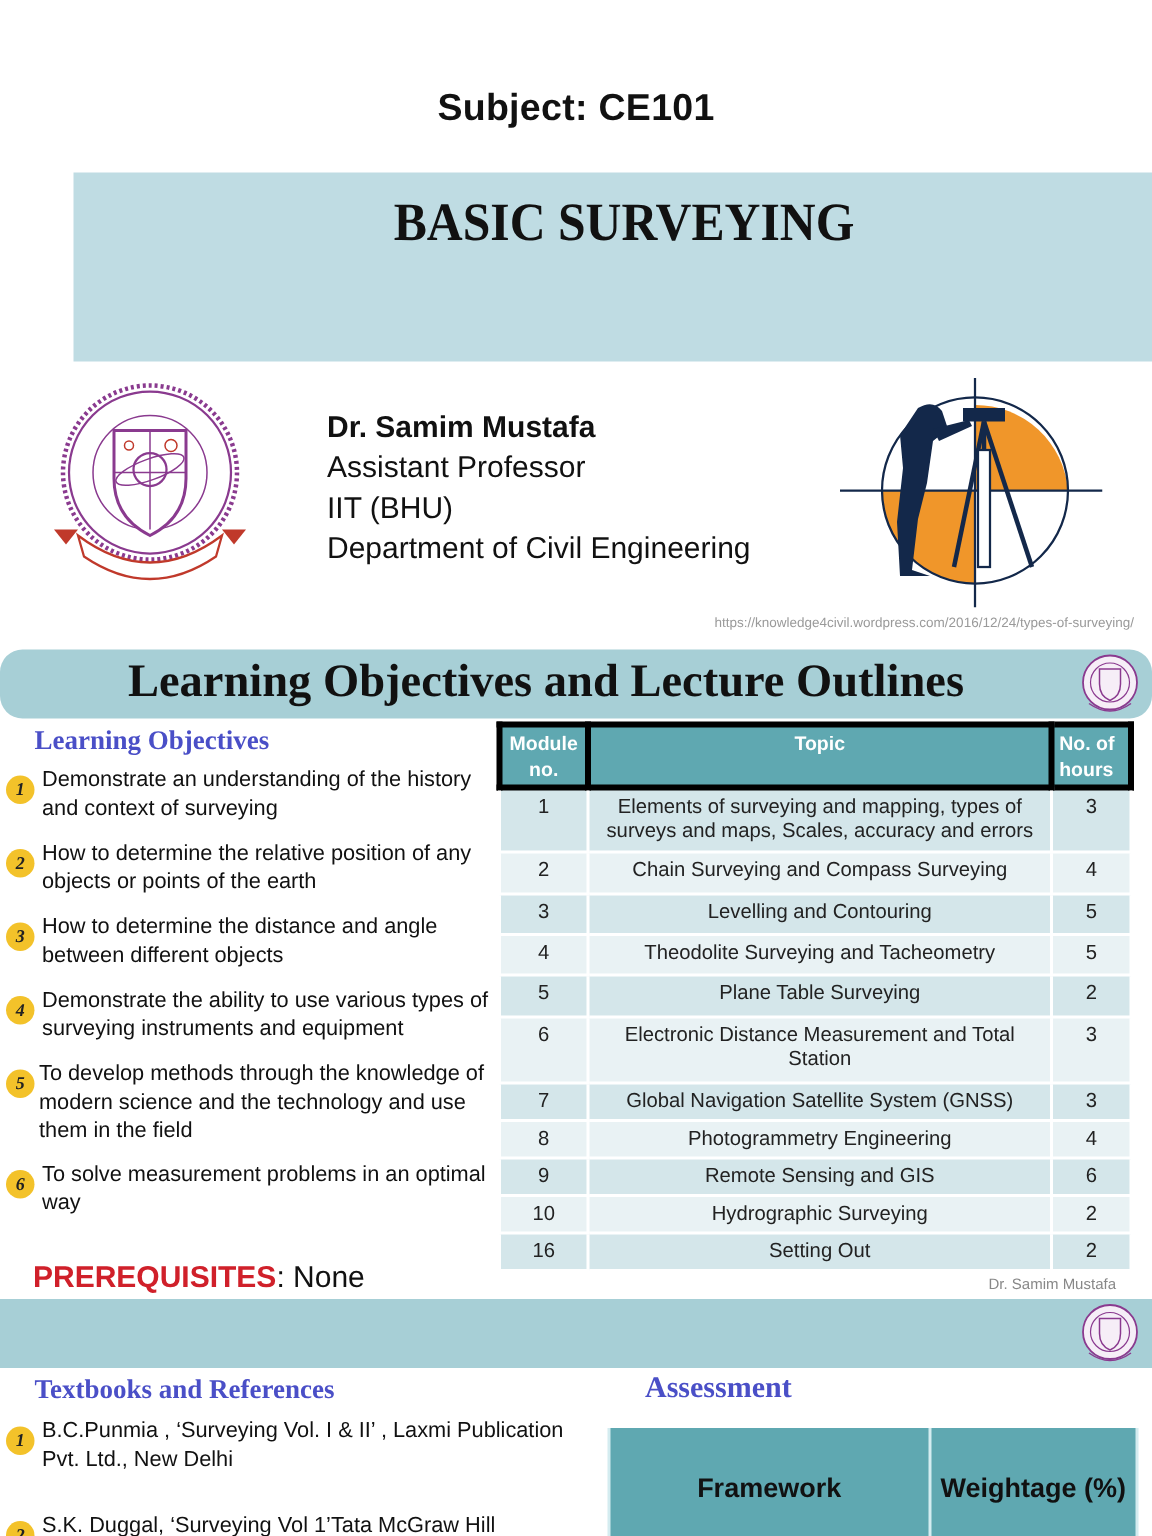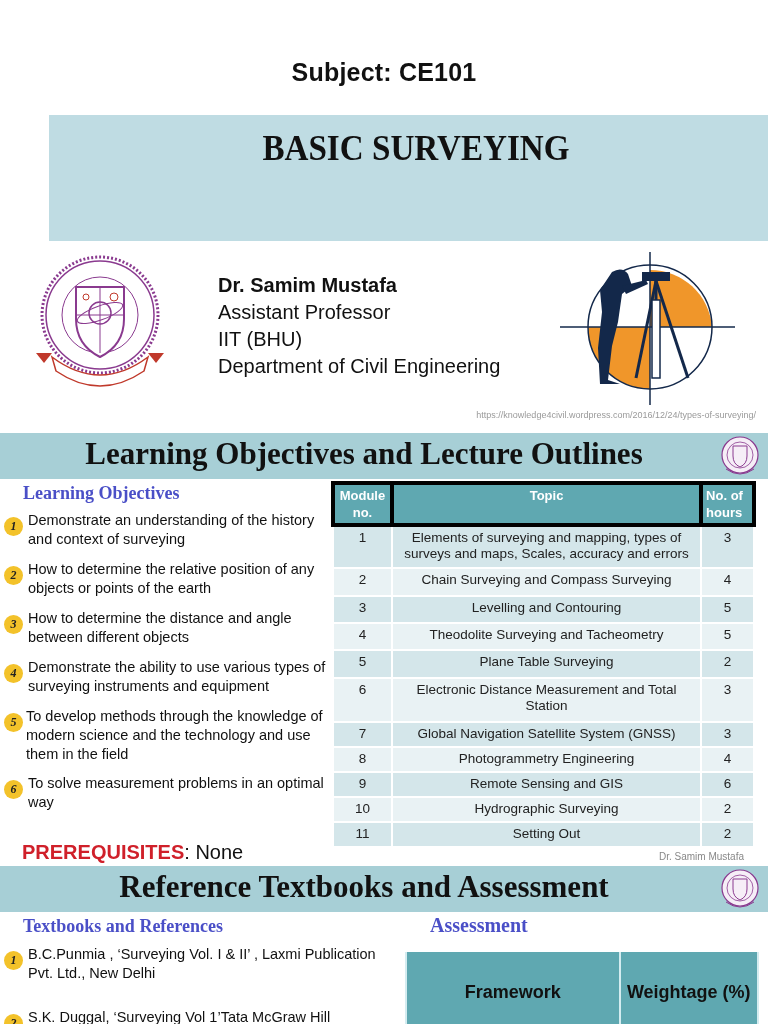--- a/index.html
+++ b/index.html
@@ -91,21 +91,21 @@
     <rect x="82" y="22" width="28" height="9" fill="#13284a"></rect>
     <line x1="96" y1="31" x2="76" y2="128" stroke="#13284a" stroke-width="3"></line>
     <line x1="96" y1="31" x2="128" y2="128" stroke="#13284a" stroke-width="3"></line>
     <line x1="96" y1="31" x2="96" y2="128" stroke="#13284a" stroke-width="3"></line>
     <rect x="92" y="50" width="8" height="78" fill="#fff" stroke="#13284a" stroke-width="1.5"></rect>
   </svg>
 </div>
 
 <div class="source-link">https://knowledge4civil.wordpress.com/2016/12/24/types-of-surveying/</div>
 
-<div class="section-bar" style="top:433px;">
+<div class="section-bar" style="top:433px;border-radius:15px;">
   <div class="bar-title">Learning Objectives and Lecture Outlines</div>
   <svg class="mini-seal" viewBox="0 0 40 42">
     <circle cx="20" cy="20" r="18" fill="#f6eef7" stroke="#8a3a8f" stroke-width="1.2"></circle>
     <circle cx="20" cy="20" r="13" fill="none" stroke="#8a3a8f" stroke-width="0.8"></circle>
     <path d="M13 11 L27 11 L27 21 Q27 29 20 32 Q13 29 13 21 Z" fill="none" stroke="#8a3a8f" stroke-width="1"></path>
     <path d="M6 34 Q20 44 34 34" fill="none" stroke="#8a3a8f" stroke-width="1"></path>
   </svg>
 </div>
 
 <div class="sub-heading" style="left:23px; top:483px;">Learning Objectives</div>
@@ -199,31 +199,30 @@
       <td>9</td>
       <td>Remote Sensing and GIS</td>
       <td>6</td>
     </tr>
     <tr class="even" style="height:25px;">
       <td>10</td>
       <td>Hydrographic Surveying</td>
       <td>2</td>
     </tr>
     <tr class="odd" style="height:25px;">
-      <td>11</td>
+      <td>16</td>
       <td>Setting Out</td>
       <td>2</td>
     </tr>
   </tbody>
 </table>
 
 <div class="footer-note">Dr. Samim Mustafa</div>
 
 <div class="section-bar" style="top:866px;">
-  <div class="bar-title">Reference Textbooks and Assessment</div>
   <svg class="mini-seal" viewBox="0 0 40 42">
     <circle cx="20" cy="20" r="18" fill="#f6eef7" stroke="#8a3a8f" stroke-width="1.2"></circle>
     <circle cx="20" cy="20" r="13" fill="none" stroke="#8a3a8f" stroke-width="0.8"></circle>
     <path d="M13 11 L27 11 L27 21 Q27 29 20 32 Q13 29 13 21 Z" fill="none" stroke="#8a3a8f" stroke-width="1"></path>
     <path d="M6 34 Q20 44 34 34" fill="none" stroke="#8a3a8f" stroke-width="1"></path>
   </svg>
 </div>
 
 <div class="sub-heading" style="left:23px; top:916px;">Textbooks and References</div>
 <div class="sub-heading" style="left:430px; top:914px; font-size:20px;">Assessment</div>

